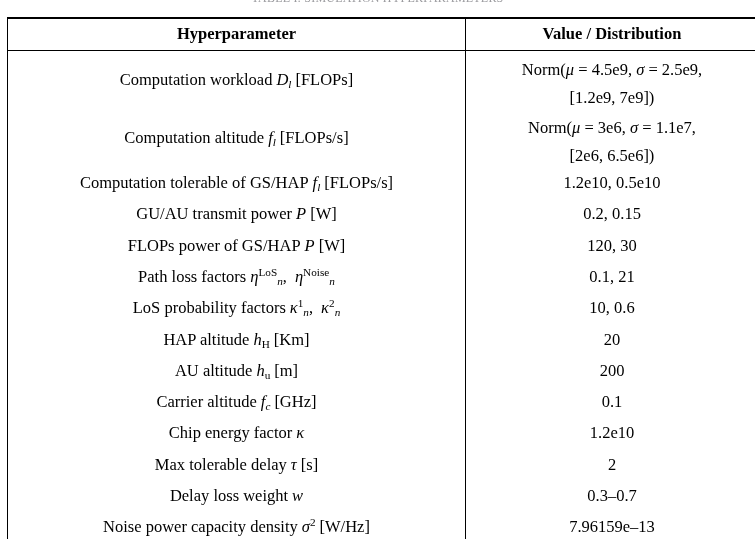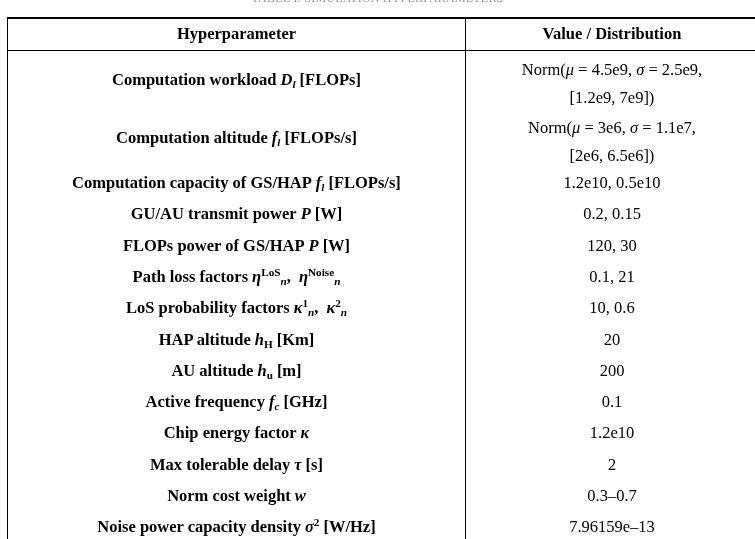--- a/index.html
+++ b/index.html
@@ -67,21 +67,20 @@
   .param-table tbody td {
     font-size: 16.5px;
     text-align: center;
     vertical-align: middle;
     padding: 1px 4px;
     line-height: 1.16;
   }
   .param-table tbody td.col-name {
     border-left: 1.3px solid #000;
     border-right: 1.3px solid #000;
-    font-weight: bold;
   }
   .param-table tbody td.col-value {
     border-right: 1.3px solid #000;
   }
   .param-table tbody td.tall {
     height: 56px;
   }
   .param-table tbody td.short {
     height: 29.3px;
   }
@@ -138,21 +137,21 @@
             <span>Computation altitude</span><span class="gap"></span><span class="mi">f</span><sub class="mi">l</sub><span class="gap"></span><span>[FLOPs/s]</span>
           </td>
           <td class="col-value tall">
             <span class="val-multiline"><span>Norm(</span><span class="mi">μ</span><span> = 3e6, </span><span class="mi">σ</span><span> = 1.1e7,</span></span>
             <span class="val-multiline">[2e6, 6.5e6])</span>
           </td>
         </tr>
 
         <tr>
           <td class="col-name short">
-            <span>Computation capacity of GS/HAP</span><span class="gap"></span><span class="mi">f</span><sub class="mi">l</sub><span class="gap"></span><span>[FLOPs/s]</span>
+            <span>Computation tolerable of GS/HAP</span><span class="gap"></span><span class="mi">f</span><sub class="mi">l</sub><span class="gap"></span><span>[FLOPs/s]</span>
           </td>
           <td class="col-value short">1.2e10, 0.5e10</td>
         </tr>
 
         <tr>
           <td class="col-name short">
             <span>GU/AU transmit power</span><span class="gap"></span><span class="mi">P</span><span class="gap"></span><span>[W]</span>
           </td>
           <td class="col-value short">0.2, 0.15</td>
         </tr>
@@ -187,42 +186,42 @@
 
         <tr>
           <td class="col-name short">
             <span>AU altitude</span><span class="gap"></span><span class="mi">h</span><sub class="mr">u</sub><span class="gap"></span><span>[m]</span>
           </td>
           <td class="col-value short">200</td>
         </tr>
 
         <tr>
           <td class="col-name short">
-            <span>Active frequency</span><span class="gap"></span><span class="mi">f</span><sub class="mi">c</sub><span class="gap"></span><span>[GHz]</span>
+            <span>Carrier altitude</span><span class="gap"></span><span class="mi">f</span><sub class="mi">c</sub><span class="gap"></span><span>[GHz]</span>
           </td>
           <td class="col-value short">0.1</td>
         </tr>
 
         <tr>
           <td class="col-name short">
             <span>Chip energy factor</span><span class="gap"></span><span class="mi">κ</span>
           </td>
           <td class="col-value short">1.2e10</td>
         </tr>
 
         <tr>
           <td class="col-name short">
             <span>Max tolerable delay</span><span class="gap"></span><span class="mi">τ</span><span class="gap"></span><span>[s]</span>
           </td>
           <td class="col-value short">2</td>
         </tr>
 
         <tr>
           <td class="col-name short">
-            <span>Norm cost weight</span><span class="gap"></span><span class="mi">w</span>
+            <span>Delay loss weight</span><span class="gap"></span><span class="mi">w</span>
           </td>
           <td class="col-value short">0.3–0.7</td>
         </tr>
 
         <tr>
           <td class="col-name short">
             <span>Noise power capacity density</span><span class="gap"></span><span class="mi">σ</span><sup class="mr">2</sup><span class="gap"></span><span>[W/Hz]</span>
           </td>
           <td class="col-value short">7.96159e–13</td>
         </tr>

